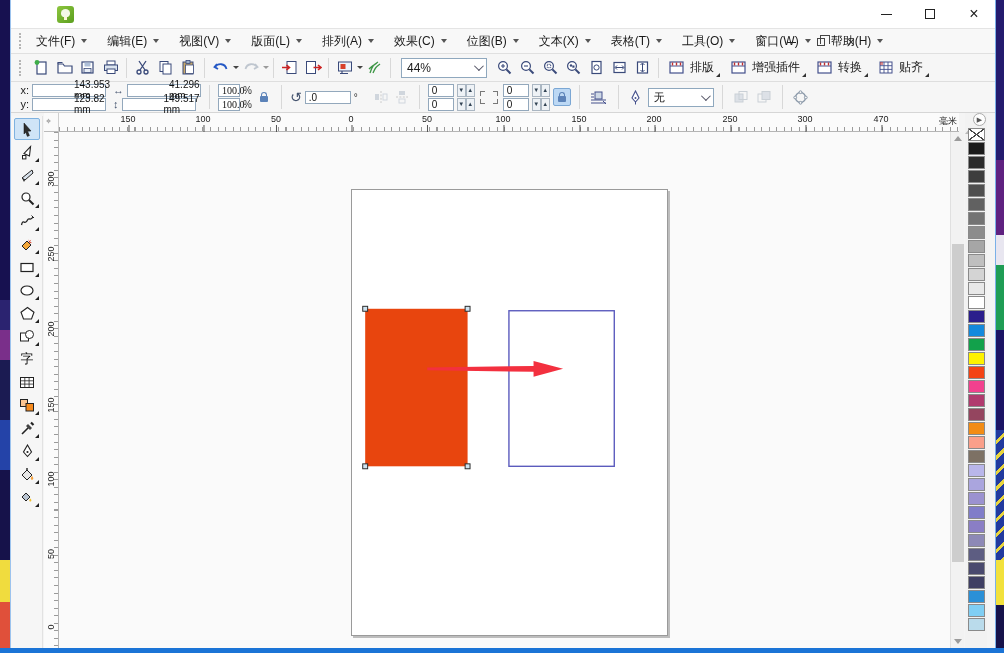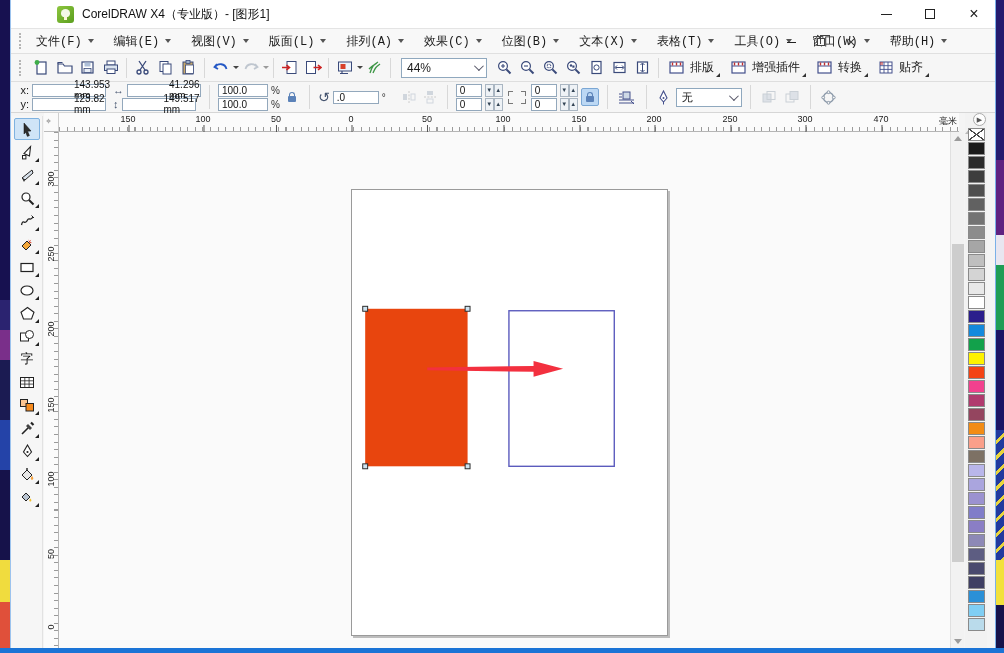--- a/index.html
+++ b/index.html
@@ -28,21 +28,21 @@
   .title-text { font-size:12px; color:#111; }
   .title-controls { position:absolute; right:12px; top:0; height:28px; display:flex; align-items:center; gap:26px; }
   .tc-btn { width:18px; height:18px; display:flex; align-items:center; justify-content:center; color:#222; }
   .glyph-min { width:11px; height:1px; background:#222; display:inline-block; }
   .glyph-max { width:10px; height:10px; border:1px solid #222; display:inline-block; }
   .glyph-close { font-size:16px; line-height:1; }
 
   
   .menubar { height:26px; background:#f8f8f8; border-top:1px solid #e4e4e4; border-bottom:1px solid #e0e0e0; display:flex; align-items:center; position:relative; flex:0 0 auto; }
   .drag-handle { width:5px; height:16px; margin:0 6px 0 8px; border-left:2px dotted #b5b5b5; }
-  .menu-item { display:flex; align-items:center; gap:6px; padding:3px 6px; margin-right:8px; color:#1a1a1a; cursor:default;font-family:Liberation Mono, monospace; }
+  .menu-item { display:flex; align-items:center; gap:6px; padding:3px 6px; margin-right:8px; color:#1a1a1a; cursor:default; }
   .caret { width:0; height:0; border-left:3.5px solid transparent; border-right:3.5px solid transparent; border-top:4px solid #555; }
   .doc-controls { position:absolute; left:772px; top:0; height:26px; display:flex; align-items:center; gap:14px; }
   .dc-btn { width:16px; height:15px; display:flex; align-items:center; justify-content:center; color:#333; }
   .glyph-restore { width:8px; height:8px; border:1px solid #444; position:relative; background:#f8f8f8; }
   .glyph-restore::before { content:''; position:absolute; left:2px; top:-4px; width:8px; height:8px; border:1px solid #444; border-bottom:none; }
 
   
   .toolbar { height:28px; background:#f6f6f6; border-bottom:1px solid #dedede; display:flex; align-items:center; flex:0 0 auto; }
   .tb-btn { width:23px; height:23px; display:flex; align-items:center; justify-content:center; border-radius:2px; position:relative; }
   .tb-sep { width:1px; height:20px; background:#d8d8d8; margin:0 4px; }
@@ -53,21 +53,21 @@
   .tb-labeled { display:flex; align-items:center; gap:5px; padding:2px 7px 2px 5px; position:relative; margin-right:4px; }
   .flyout-dot { position:absolute; right:1px; bottom:1px; width:0; height:0; border-left:4px solid transparent; border-bottom:4px solid #333; }
   .tool-flyout { position:absolute; right:1px; bottom:1px; width:0; height:0; border-left:4px solid transparent; border-bottom:4px solid #222; }
 
   
   .propbar { height:31px; background:#f6f6f6; border-bottom:1px solid #d6d6d6; display:flex; align-items:center; padding-left:8px; gap:3px; flex:0 0 auto; }
   .stack { display:flex; flex-direction:column; gap:1px; }
   .prow { display:flex; align-items:center; gap:3px; height:13px; }
   .plabel { font-size:11px; color:#222; width:10px; text-align:right; }
   .pfield { height:13px; background:#fff; border:1px solid #93a8bc; font-size:10px; display:flex; align-items:center; padding:0 3px; color:#111; }
-  .w74 { width:74px;padding-left:41px; } .w42 { width:50px; } .w46 { width:46px; }
+  .w74 { width:74px;padding-left:41px; } .w42 { width:22px;font-family:Liberation Serif, serif; } .w46 { width:46px; }
   .unit { font-size:10px; color:#333; }
   .picon { color:#44536e; font-size:11px; line-height:1; }
   .psep { width:1px; height:24px; background:#d8d8d8; margin:0 5px; }
   .spin { display:flex; align-items:center; }
   .spin .pfield { width:26px; }
   .spin-btns { display:flex; }
   .spin-btn { width:9px; height:13px; border:1px solid #aab6c2; background:#eef2f6; display:flex; align-items:center; justify-content:center; font-size:6px; color:#345; }
   .lock-btn { width:18px; height:18px; display:flex; align-items:center; justify-content:center; border-radius:2px; }
   .lock-btn.active { background:#bcd8f4; border:1px solid #7ba7d4; }
   .lock-shape { width:8px; height:6px; background:#5b82b8; border-radius:1px; position:relative; margin-top:4px; }
@@ -148,21 +148,20 @@
     <div class="desk-block" style="top:430px;height:130px;background:repeating-linear-gradient(135deg,#223a9e 0 8px,#e8d43c 8px 11px);"></div>
     <div class="desk-block" style="top:560px;height:45px;background:#f2e13c;"></div>
     <div class="desk-block" style="top:605px;height:43px;background:#16124a;"></div>
   </div>
   <div class="bottom-edge"></div>
 
   <div class="window">
 
     <div class="titlebar">
       <span class="app-logo"></span>
-      <span class="title-text">CorelDRAW X4（专业版）- [图形1]</span>
       <span class="title-controls">
         <span class="tc-btn">
             <span class="glyph-min"></span>
           </span>
         <span class="tc-btn">
             <span class="glyph-max"></span>
           </span>
         <span class="tc-btn glyph-close">×</span>
       </span>
     </div>

